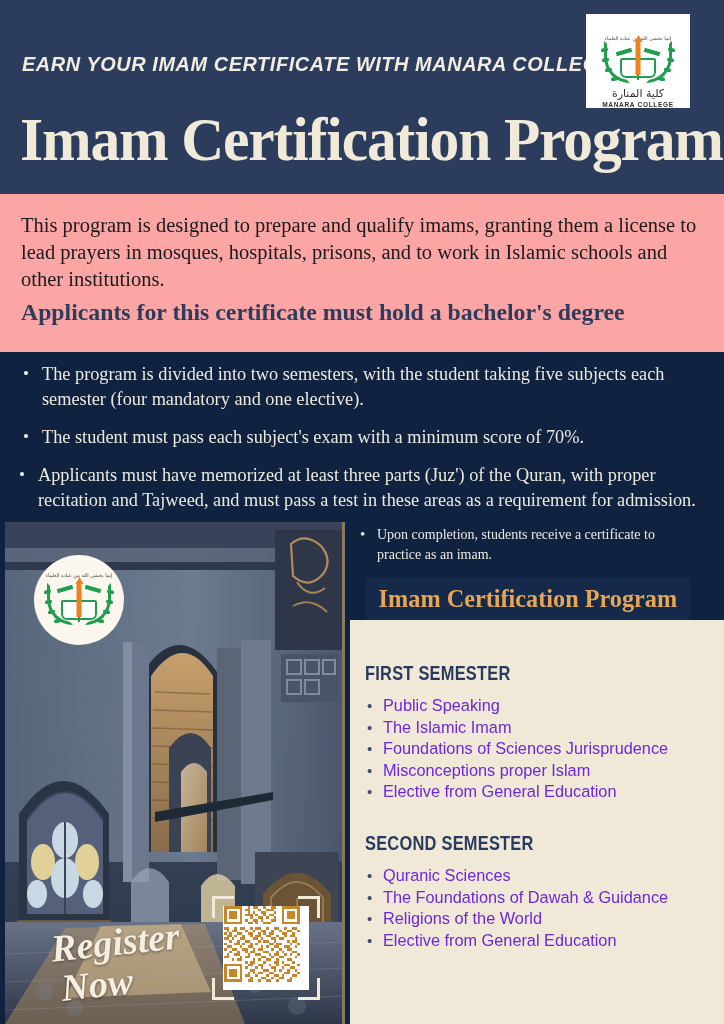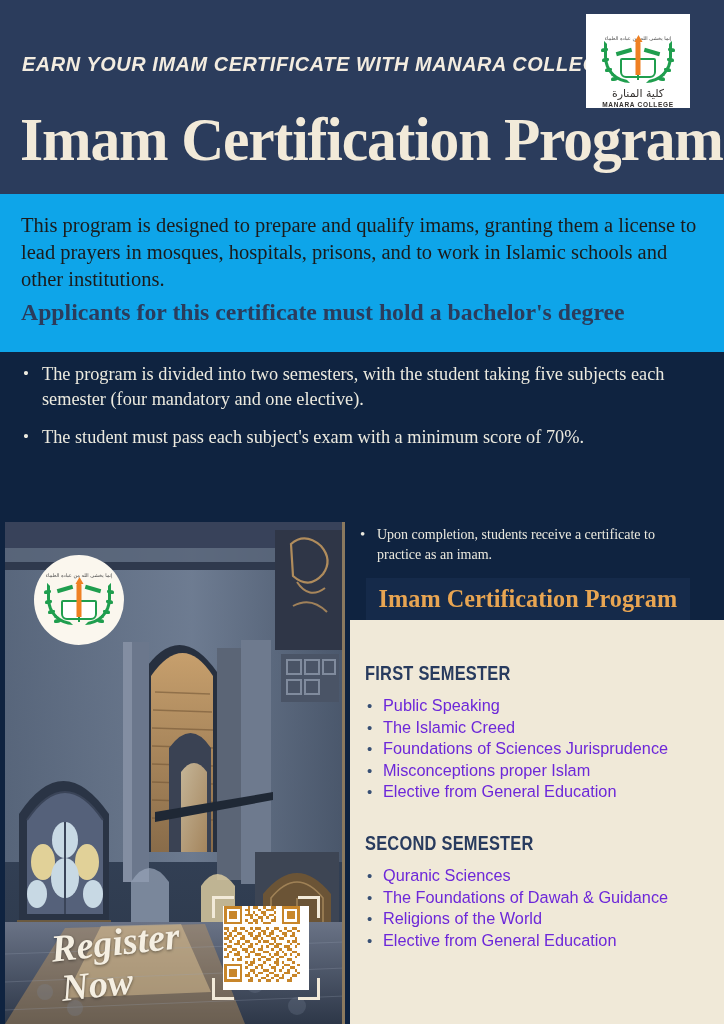--- a/index.html
+++ b/index.html
@@ -98,21 +98,21 @@
   }
   .logo-en {
     font-family:"Liberation Sans", sans-serif;
     font-size:6.5px; font-weight:bold; letter-spacing:0.7px;
     color:#33302e; margin-top:1px;
   }
 
   
   .intro {
     position:absolute; left:0; top:194px; width:724px; height:158px;
-    background:#0ea5e9;
+    background:#fca5a5;
     padding-left:12px;
   }
   .intro-p {
     position:absolute; left:21px; top:18px; width:676px;
     font-size:20.5px; line-height:27px; color:#1b1b1b;
   }
   .intro-h {
     position:absolute; left:21px; top:104px;
     font-weight:bold; font-size:24px; line-height:28px;
     color:#2b3c5c; white-space:nowrap;
@@ -267,20 +267,21 @@
 
 <div class="intro">
   <div class="intro-p">This program is designed to prepare and qualify imams, granting them a license to lead prayers in mosques, hospitals, prisons, and to work in Islamic schools and other institutions.</div>
   <div class="intro-h">Applicants for this certificate must hold a bachelor's degree</div>
 </div>
 
 <div class="band">
   <div class="band-list">
     <div class="band-li">The program is divided into two semesters, with the student taking five subjects each semester (four mandatory and one elective).</div>
     <div class="band-li">The student must pass each subject's exam with a minimum score of  70%.</div>
+    <div class="band-li wide">Applicants must have memorized at least three parts (Juz') of the Quran, with proper recitation and Tajweed, and must pass a test in these areas as a requirement for admission.</div>
   </div>
 </div>
 
 <div class="photo">
   <svg width="340" height="502" viewBox="0 0 340 502">
     <defs>
       <linearGradient id="sky" x1="0" y1="0" x2="0" y2="1">
         <stop offset="0" stop-color="#41506a"></stop>
           <stop offset="1" stop-color="#2b3749"></stop>
       </linearGradient>
@@ -632,21 +633,21 @@
 </div>
 
 <div class="upon"> Upon completion, students receive a certificate to practice as an imam.</div>
 
 <div class="panel-tab"></div>
 <div class="panel">
 
   <div class="sem sem1">
     <div class="sem-h">FIRST SEMESTER</div>
     <div class="sem-li">Public Speaking</div>
-    <div class="sem-li">The Islamic Creed</div>
+    <div class="sem-li">The Islamic Imam</div>
     <div class="sem-li">Foundations of Sciences Jurisprudence</div>
     <div class="sem-li">Misconceptions proper Islam</div>
     <div class="sem-li">Elective from General Education</div>
   </div>
 
   <div class="sem sem2">
     <div class="sem-h">SECOND SEMESTER</div>
     <div class="sem-li">Quranic Sciences</div>
     <div class="sem-li">The Foundations of Dawah &amp; Guidance</div>
     <div class="sem-li">Religions of the World</div>

